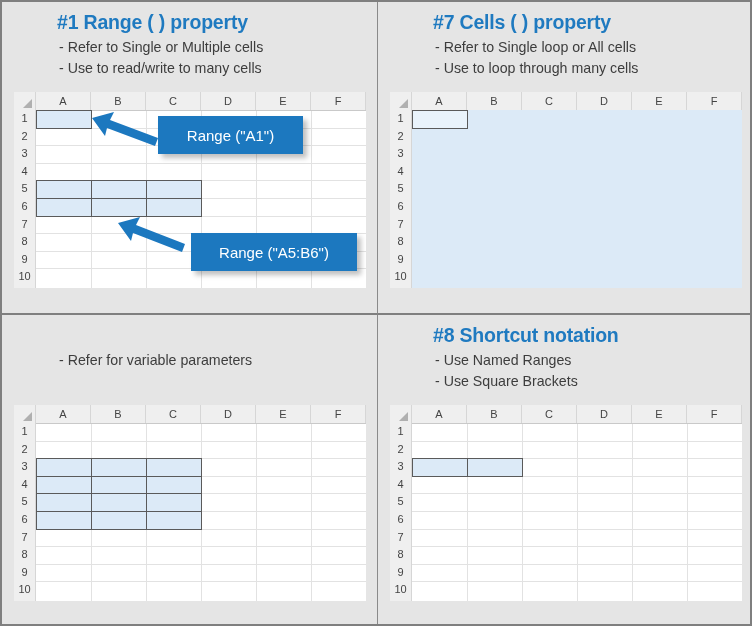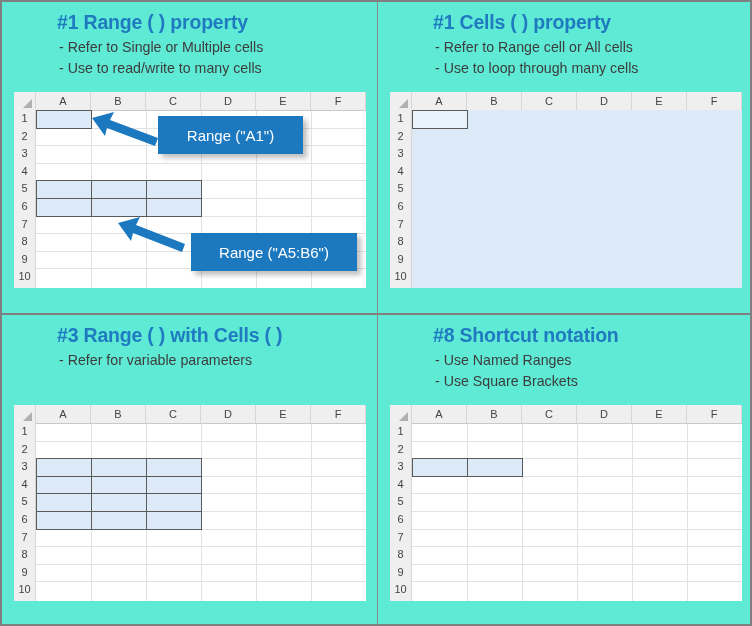--- a/index.html
+++ b/index.html
@@ -1,18 +1,18 @@
 <!DOCTYPE html>
 <html><head>
 <meta charset="utf-8">
 <style>
   html,body{margin:0;padding:0;background:#fff;}
   body{width:752px;height:626px;font-family:"Liberation Sans",sans-serif;-webkit-font-smoothing:antialiased;}
   #page{position:relative;width:752px;height:626px;box-sizing:border-box;border:2px solid #7f7f7f;background:#fff;overflow:hidden;}
-  .panel{position:absolute;width:376px;height:313px;box-sizing:border-box;background:#5eead4;overflow:hidden;}
+  .panel{position:absolute;width:376px;height:313px;box-sizing:border-box;background:#e5e5e5;overflow:hidden;}
   .p1{left:0;top:0;border-right:1px solid #8a8a8a;border-bottom:2px solid #7f7f7f;}
   .p2{left:376px;top:0;border-bottom:2px solid #7f7f7f;}
   .p3{left:0;top:313px;border-right:1px solid #8a8a8a;}
   .p4{left:376px;top:313px;}
 
   .ptitle{position:absolute;left:55px;top:9px;font-size:19.5px;font-weight:bold;color:#1f7ac0;letter-spacing:-0.2px;white-space:nowrap;}
   .pbul{position:absolute;left:57px;font-size:14.2px;color:#3d3d3d;white-space:nowrap;}
   .b1{top:37px;}
   .b2{top:58px;}
 
@@ -116,22 +116,22 @@
 
     <div class="callout" style="left:156px;top:114px;width:145px;height:38px;">
       <span>Range ("A1")</span>
     </div>
     <div class="callout" style="left:189px;top:231px;width:166px;height:38px;">
       <span>Range ("A5:B6")</span>
     </div>
   </div>
 
   <div class="panel p2">
-    <div class="ptitle">#1 Cells ( ) property</div>
-    <div class="pbul b1">- Refer to Range cell or All cells</div>
+    <div class="ptitle">#7 Cells ( ) property</div>
+    <div class="pbul b1">- Refer to Single loop or All cells</div>
     <div class="pbul b2">- Use to loop through many cells</div>
 
     <div class="grid">
       <div class="gridinner" id="g2">
           <div class="cellarea">
             <div class="vline" style="left:55px"></div>
             <div class="vline" style="left:110px"></div>
             <div class="vline" style="left:165px"></div>
             <div class="vline" style="left:220px"></div>
             <div class="vline" style="left:275px"></div>
@@ -165,21 +165,20 @@
           <div class="rowhdr" style="top:158.8px;height:17.6px;line-height:17.6px;">9</div>
           <div class="rowhdr" style="top:176.4px;height:19.599999999999994px;line-height:17.6px;">10</div>
         </div>
       <div class="fullsel"></div>
       <div class="selbox" style="left:22px;top:18px;width:56px;height:19px;background:#e9f3fb;"></div>
     </div>
 
   </div>
 
   <div class="panel p3">
-    <div class="ptitle">#3 Range ( ) with Cells ( )</div>
     <div class="pbul b1">- Refer for variable parameters</div>
 
     <div class="grid">
       <div class="gridinner" id="g3">
           <div class="cellarea">
             <div class="vline" style="left:55px"></div>
             <div class="vline" style="left:110px"></div>
             <div class="vline" style="left:165px"></div>
             <div class="vline" style="left:220px"></div>
             <div class="vline" style="left:275px"></div>

